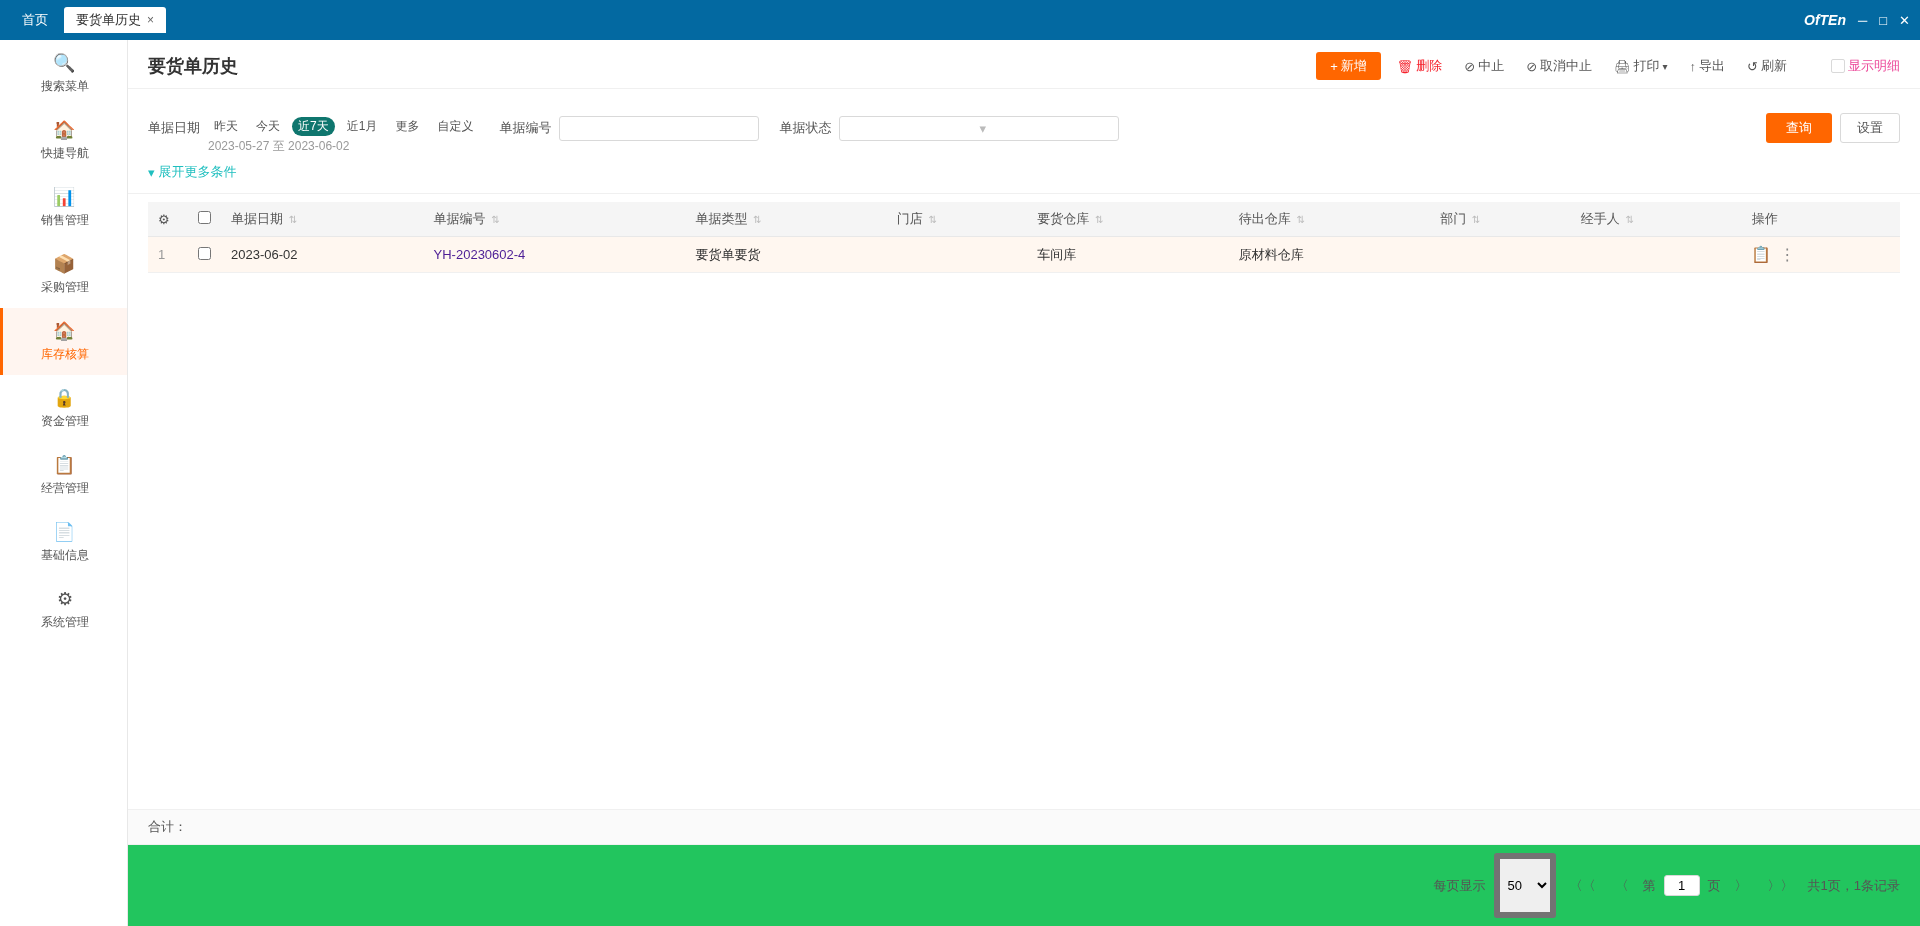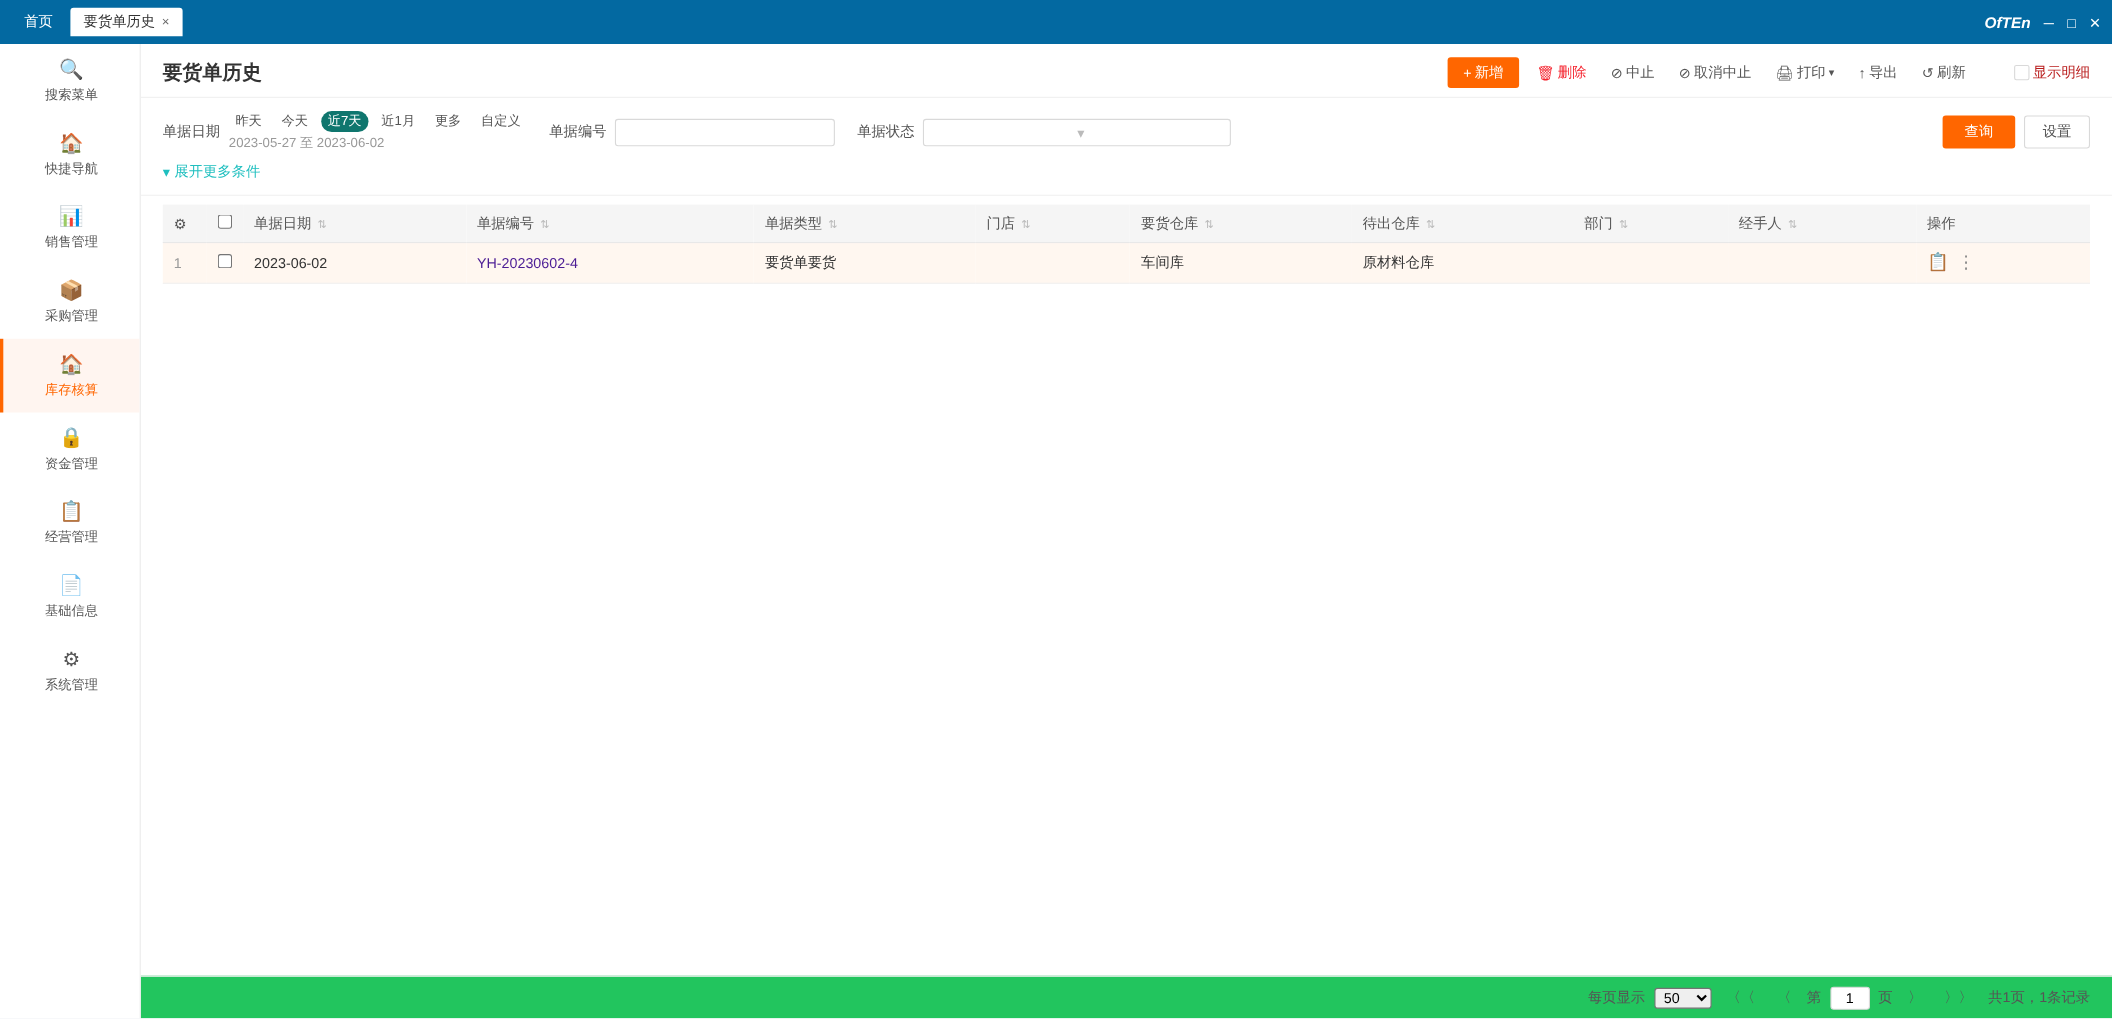--- a/index.html
+++ b/index.html
@@ -144,20 +144,21 @@
       gap: 8px;
     }
     .filter-label {
       color: #555;
       white-space: nowrap;
       font-size: 13px;
     }
     .date-range-btns {
       display: flex;
       gap: 6px;
+      margin-top: 16px;
     }
     .date-btn {
       cursor: pointer;
       color: #555;
       font-size: 12px;
       padding: 1px 6px;
       border-radius: 10px;
     }
     .date-btn.active {
       background: #0f766e;
@@ -253,23 +254,23 @@
       display: flex;
       align-items: center;
       justify-content: flex-end;
       gap: 8px;
       border-top: 1px solid #f0f0f0;
       background: #22c55e;
       font-size: 13px;
       color: #555;
     }
     .pagination select {
-      border: 1px solid #737373;
-      border-radius: 3px;
-      padding: 0 4px;
+      border: 6px solid #737373;
+      border-radius: 3px;
+      padding: 18px 4px;
       font-size: 13px;
     }
     .pagination-btn {
       cursor: pointer;
       color: #555;
       padding: 2px 6px;
       border-radius: 3px;
     }
     .page-input {
       border: 1px solid #d9d9d9;
@@ -277,21 +278,21 @@
       width: 36px;
       text-align: center;
       padding: 2px 4px;
       font-size: 13px;
     }
     .display-cell-btn {
       display: flex;
       align-items: center;
       gap: 3px;
       cursor: pointer;
-      color: #b91c1c;
+      color: #ec4899;
       font-size: 13px;
       padding-left: 28px;
     }
     .checkbox-display { width: 14px; height: 14px; border: 1px solid #d9d9d9; border-radius: 2px; display: inline-block; }
   </style>
 </head>
 <body>
 
 <div class="top-nav">
   <div class="tab home">
@@ -505,20 +506,23 @@
             <td></td>
             <td>
               <span class="action-icon" title="编辑">📋</span>
               <span class="action-icon" title="更多">⋮</span>
             </td>
           </tr>
         </tbody>
       </table>
     </div>
 
+    <div class="footer-summary">
+      <span>合计：</span>
+    </div>
 
     <div class="pagination">
       <span>每页显示</span>
       <select>
         <option>50</option>
         <option>10</option>
         <option>20</option>
         <option>100</option>
       </select>
       <span class="pagination-btn">〈〈</span>

